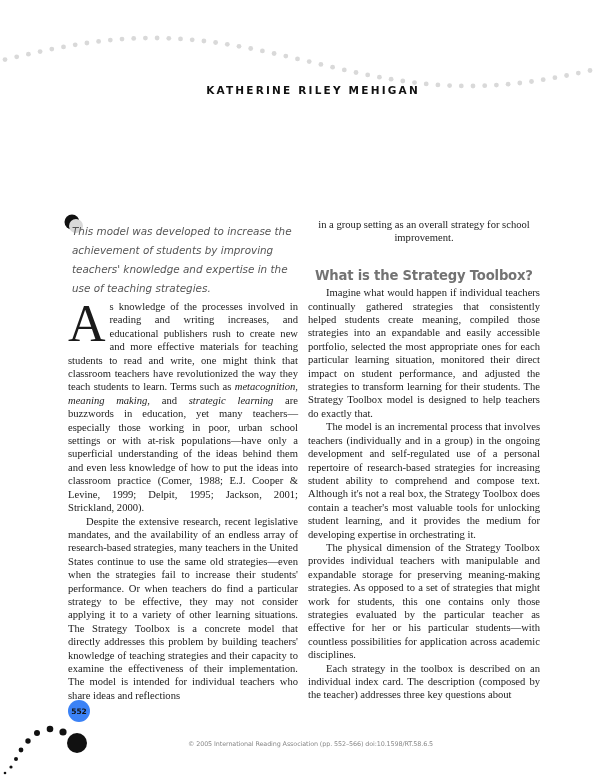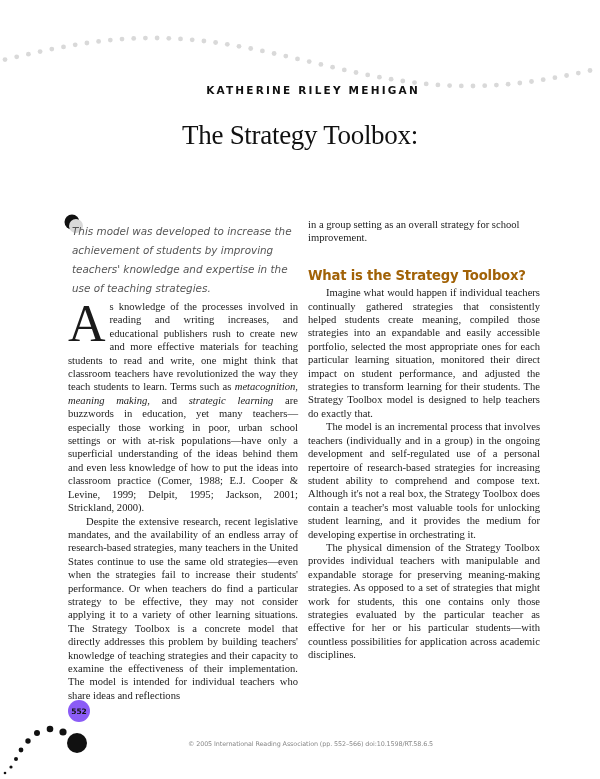--- a/index.html
+++ b/index.html
@@ -30,26 +30,26 @@
     .pq-dot { position: absolute; left: 64px; top: 214px; width: 20px; height: 20px; }
     .dropcap {
       float: left; font-size: 52px; line-height: 40px; margin: 2px 4px 0 0; padding-top: 2px;
       font-family: "Liberation Serif", serif;
     }
     p { margin: 0; }
     p.indent { text-indent: 18px; }
     em { font-style: italic; }
     .heading {
       font-family: "DejaVu Sans", sans-serif; font-weight: bold; font-size: 13.2px;
-      margin: 24px 0 4px 0; letter-spacing: -0.2px; color: #a16207; text-align: left;
+      margin: 24px 0 4px 7px; letter-spacing: -0.2px; color: #737373; text-align: left;
     }
     .footer-dots { position: absolute; left: 0; top: 720px; width: 100px; height: 59px; }
     .page-num {
       position: absolute; left: 68px; top: 700px; width: 22px; height: 22px; border-radius: 50%;
-      background: #8b5cf6; font-family: "DejaVu Sans", sans-serif; font-weight: bold; font-size: 7.5px;
+      background: #3b82f6; font-family: "DejaVu Sans", sans-serif; font-weight: bold; font-size: 7.5px;
       display: flex; align-items: center; justify-content: center; color: #111;
     }
     .copyright {
       position: absolute; left: 188px; top: 740px; font-family: "DejaVu Sans", sans-serif;
       font-size: 6.4px; color: #888; letter-spacing: -0.1px;
     }
   </style>
 </head>
 <body>
 
@@ -105,40 +105,40 @@
       <circle cx="554.9" cy="77.7" r="2.4"></circle>
       <circle cx="566.6" cy="75.5" r="2.4"></circle>
       <circle cx="578.3" cy="73.1" r="2.4"></circle>
       <circle cx="590.0" cy="70.5" r="2.4"></circle>
     </g>
 </svg>
 
 <div class="author">KATHERINE RILEY MEHIGAN</div>
 
 <div class="title">
-  <div>The Strategy Toolbox:</div>
 </div>
 
 <svg class="pq-dot" viewBox="0 0 20 20">
   <circle cx="8" cy="8" r="7.5" fill="#111"></circle>
   <circle cx="12" cy="12" r="7" fill="#d9d9d9"></circle>
 </svg>
 <div class="pullquote">This model was developed to increase the achievement of students by improving teachers' knowledge and expertise in the use of teaching strategies.</div>
 
 <div class="col col-left">
   <p><span class="dropcap">A</span><span>s knowledge of the processes involved in reading and writing increases, and educational publishers rush to create new and more effective materials for teaching students to read and write, one might think that classroom teachers have revolutionized the way they teach students to learn. Terms such as </span><em>metacognition</em><span>, </span><em>meaning making</em><span>, and </span><em>strategic learning</em><span> are buzzwords in education, yet many teachers—especially those working in poor, urban school settings or with at-risk populations—have only a superficial understanding of the ideas behind them and even less knowledge of how to put the ideas into classroom practice (Comer, 1988; E.J. Cooper &amp; Levine, 1999; Delpit, 1995; Jackson, 2001; Strickland, 2000).</span></p>
   <p class="indent">Despite the extensive research, recent legislative mandates, and the availability of an endless array of research-based strategies, many teachers in the United States continue to use the same old strategies—even when the strategies fail to increase their students' performance. Or when teachers do find a particular strategy to be effective, they may not consider applying it to a variety of other learning situations. The Strategy Toolbox is a concrete model that directly addresses this problem by building teachers' knowledge of teaching strategies and their capacity to examine the effectiveness of their implementation. The model is intended for individual teachers who share ideas and reflections</p>
 </div>
 
 <div class="col col-right">
-  <p style="text-align:left;">in a group setting as an overall strategy for school improvement.</p>
+  <p style="text-align:center;">in a group setting as an overall strategy for school improvement.</p>
   <div class="heading">What is the Strategy Toolbox?</div>
   <p class="indent">Imagine what would happen if individual teachers continually gathered strategies that consistently helped students create meaning, compiled those strategies into an expandable and easily accessible portfolio, selected the most appropriate ones for each particular learning situation, monitored their direct impact on student performance, and adjusted the strategies to transform learning for their students. The Strategy Toolbox model is designed to help teachers do exactly that.</p>
   <p class="indent">The model is an incremental process that involves teachers (individually and in a group) in the ongoing development and self-regulated use of a personal repertoire of research-based strategies for increasing student ability to comprehend and compose text. Although it's not a real box, the Strategy Toolbox does contain a teacher's most valuable tools for unlocking student learning, and it provides the medium for developing expertise in orchestrating it.</p>
   <p class="indent">The physical dimension of the Strategy Toolbox provides individual teachers with manipulable and expandable storage for preserving meaning-making strategies. As opposed to a set of strategies that might work for students, this one contains only those strategies evaluated by the particular teacher as effective for her or his particular students—with countless possibilities for application across academic disciplines.</p>
+  <p class="indent">Each strategy in the toolbox is described on an individual index card. The description (composed by the teacher) addresses three key questions about</p>
 </div>
 
 <svg class="footer-dots" viewBox="0 0 100 59">
   <circle cx="5" cy="53" r="1.3" fill="#111"></circle>
   <circle cx="11" cy="47" r="1.6" fill="#111"></circle>
   <circle cx="16" cy="39" r="2" fill="#111"></circle>
   <circle cx="21" cy="30" r="2.4" fill="#111"></circle>
   <circle cx="28" cy="21" r="2.7" fill="#111"></circle>
   <circle cx="37" cy="13" r="3" fill="#111"></circle>
   <circle cx="50" cy="9" r="3.3" fill="#111"></circle>

